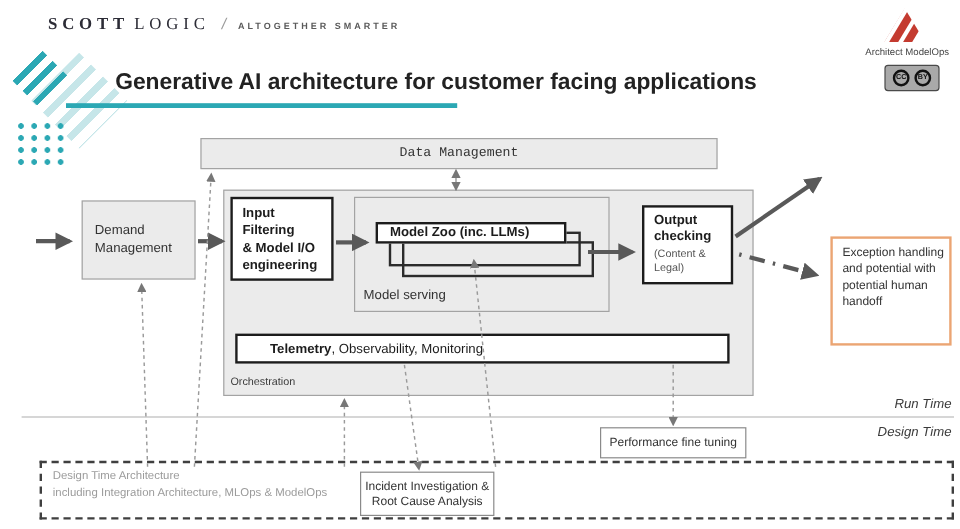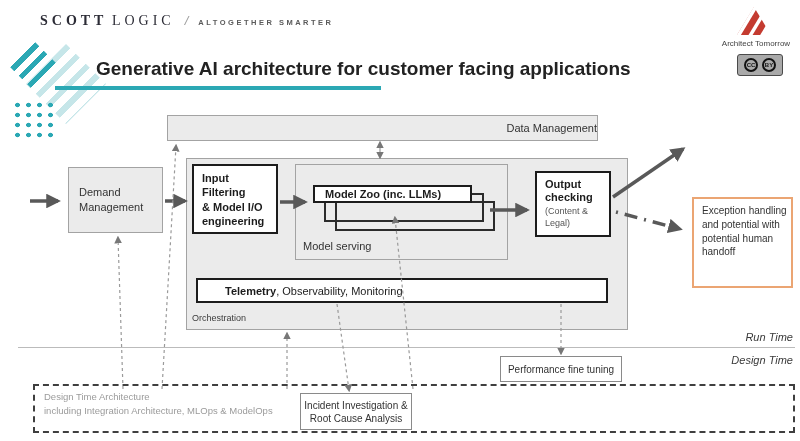--- a/index.html
+++ b/index.html
@@ -23,21 +23,21 @@
   .stripes-dark{left:6px;top:38px;width:50px;height:50px;background:repeating-linear-gradient(135deg,#2ba8b4 0 5px,transparent 5px 12px);clip-path:polygon(50% 0,100% 50%,50% 100%,0 50%);}
   .dots{left:10px;top:98px;width:45px;height:40px;background-image:radial-gradient(circle,#2ba8b4 2.1px,transparent 2.6px);background-size:11px 10px;background-position:2px 2px;}
   .page-title{left:96px;top:58px;font-size:19px;font-weight:700;color:#222;}
   .title-underline{left:55px;top:86px;width:326px;height:4px;background:#2ba8b4;}
 
   
   .graybox{background:#ebebeb;border:1px solid #a3a3a3;box-sizing:border-box;color:#333;}
   .whitebox{background:#fff;border:2px solid #1c1c1c;box-sizing:border-box;color:#1c1c1c;}
   .thinbox{background:#fff;border:1px solid #8a8a8a;box-sizing:border-box;color:#333;}
 
-  .data-mgmt{left:167px;top:115px;width:431px;height:26px;display:flex;align-items:center;justify-content:flex-end;font-size:11px;}
+  .data-mgmt{left:167px;top:115px;width:431px;height:26px;display:flex;align-items:center;justify-content:center;font-size:11px;font-family:Liberation Mono, monospace;}
   .orchestration{left:186px;top:158px;width:442px;height:172px;}
   .orch-label{left:192px;top:313px;font-size:9px;color:#3c3c3c;}
   .demand{left:68px;top:167px;width:95px;height:66px;display:flex;align-items:center;font-size:11px;line-height:1.35;padding-left:10px;}
   .input-filter{left:192px;top:164px;width:86px;height:70px;font-size:11px;font-weight:700;line-height:1.3;padding:5px 0 0 8px;}
   .model-serving{left:295px;top:164px;width:213px;height:96px;}
   .ms-label{left:303px;top:240px;font-size:11px;color:#333;}
   .mz-back{background:transparent;border:2px solid #2b2b2b;box-sizing:border-box;}
   .mz2{left:324px;top:193px;width:160px;height:29px;}
   .mz3{left:335px;top:201px;width:160px;height:30px;}
   .model-zoo{left:313px;top:185px;width:159px;height:18px;display:flex;align-items:center;font-weight:700;font-size:11px;padding-left:10px;}
@@ -78,21 +78,21 @@
         </clipPath>
       </defs>
     <g clip-path="url(#tri)">
       <g transform="rotate(31 17 14)">
         <rect x="3" y="-12" width="6.5" height="55" fill="#c43b30"></rect>
         <rect x="13" y="-12" width="6.5" height="55" fill="#c43b30"></rect>
         <rect x="23" y="-12" width="6.5" height="55" fill="#c43b30"></rect>
       </g>
     </g>
   </svg>
-  <div class="abs at-label">Architect Tomorrow</div>
+  <div class="abs at-label">Architect ModelOps</div>
   <div class="abs cc-badge">
     <span class="cc-circle">CC</span>
     <span class="cc-circle">BY</span>
   </div>
 
   <div class="abs stripes-light"></div>
   <div class="abs stripes-dark"></div>
   <div class="abs dots"></div>
   <div class="abs page-title">Generative AI architecture for customer facing applications</div>
   <div class="abs title-underline"></div>

